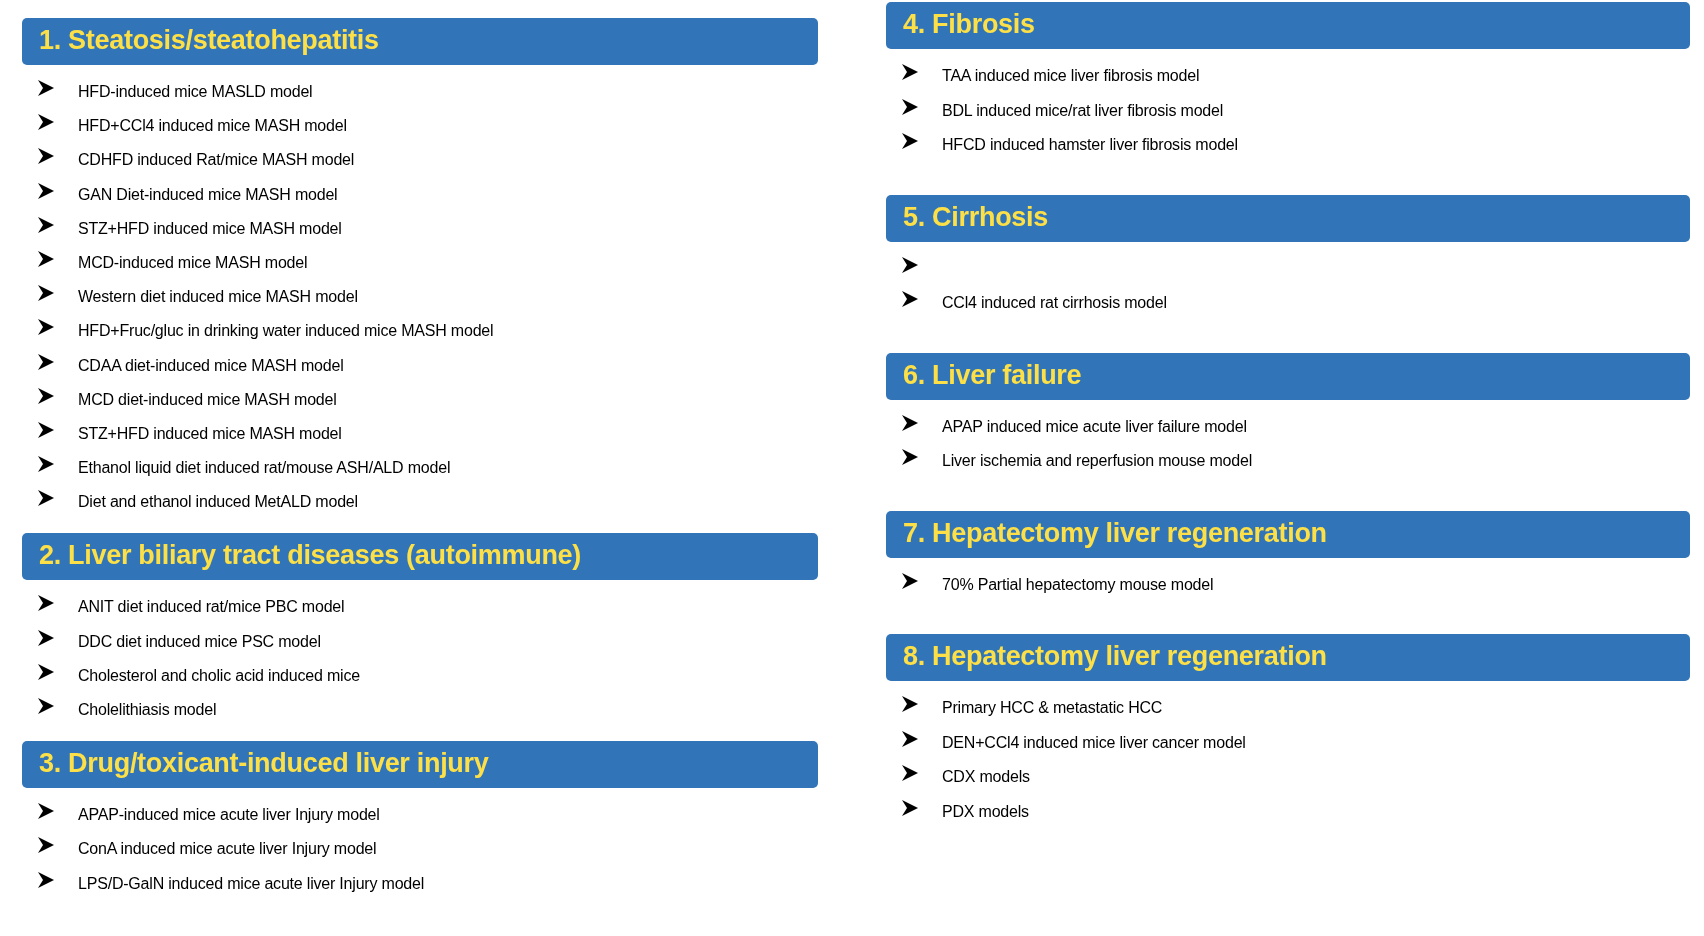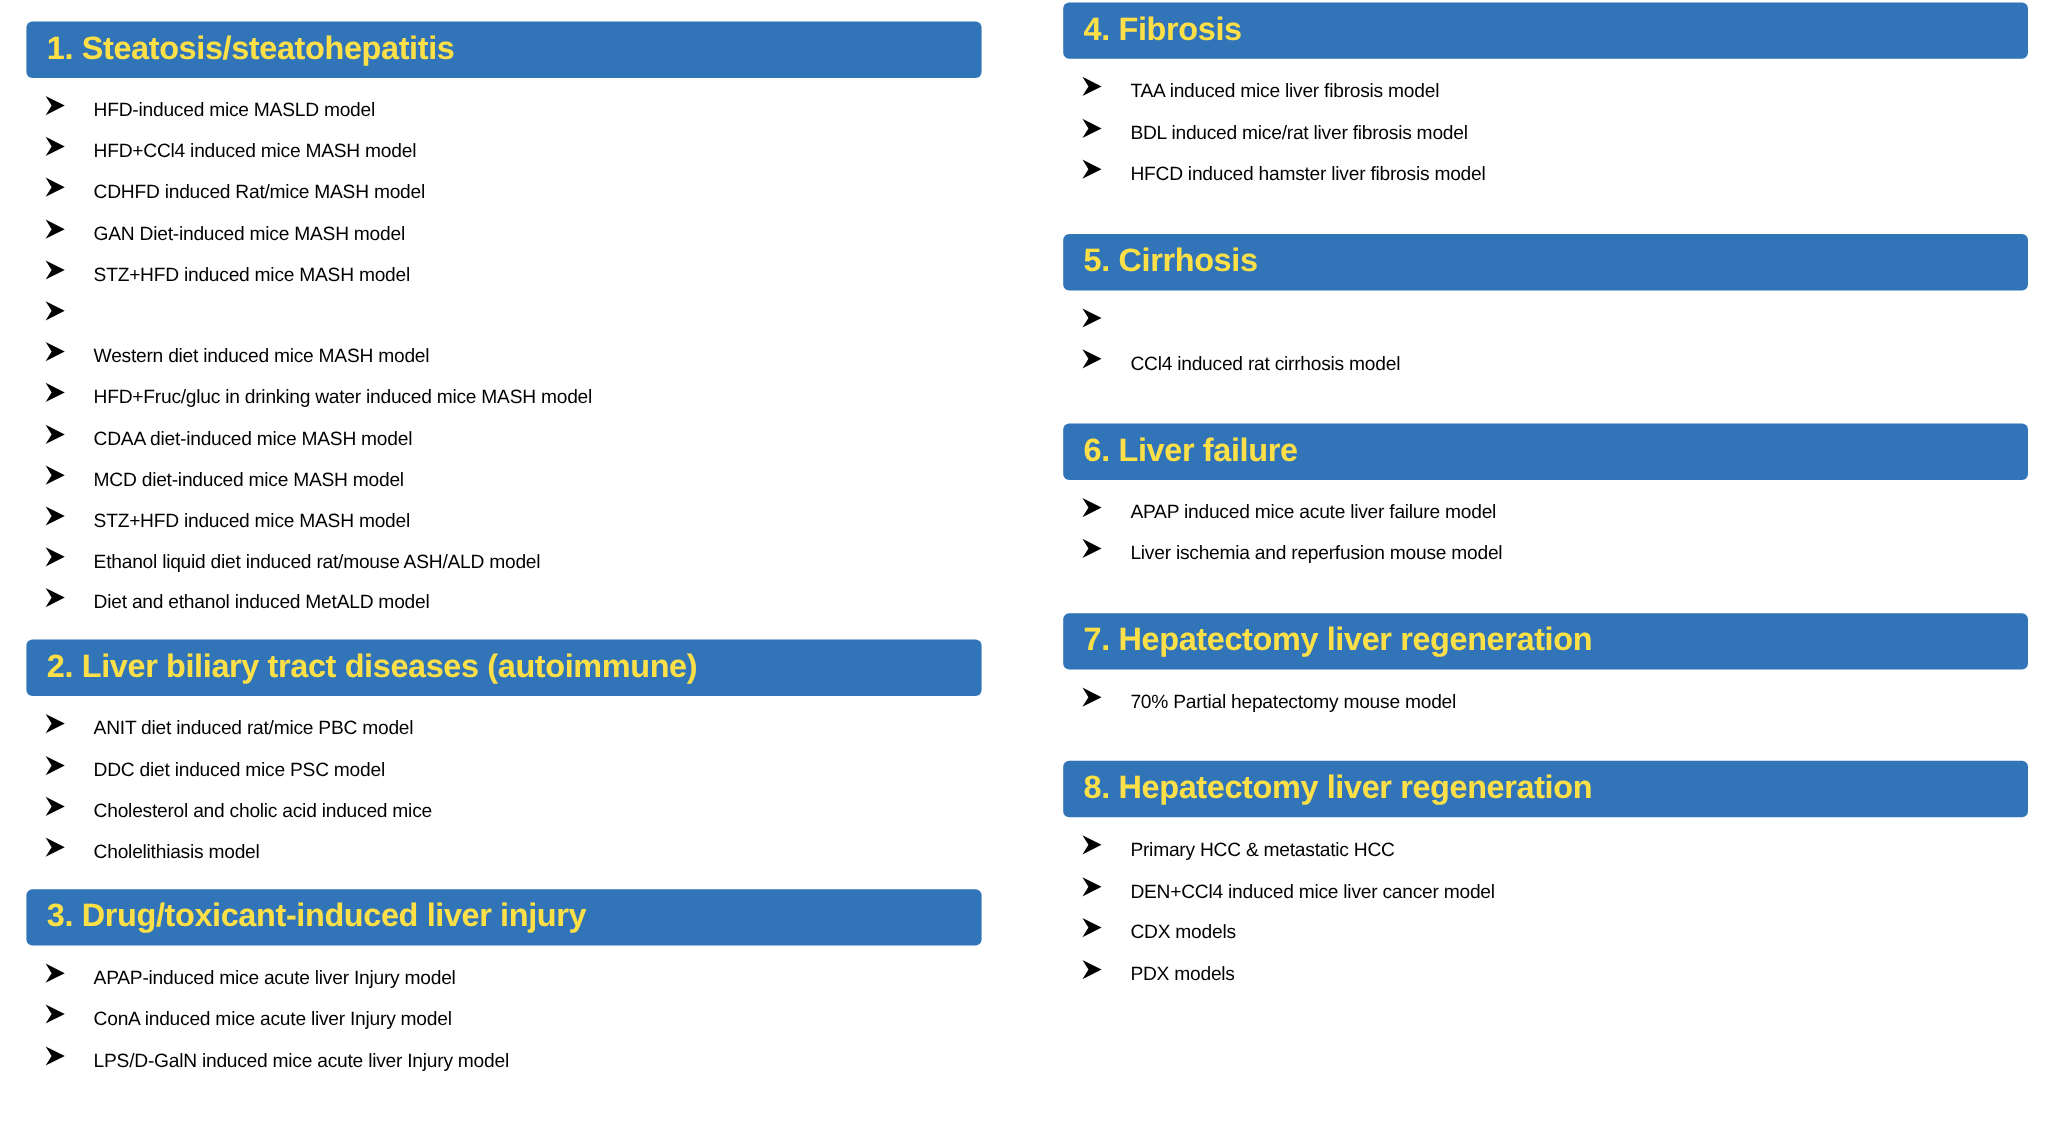--- a/index.html
+++ b/index.html
@@ -168,20 +168,21 @@
                 </svg>
             </span>
             <span class="bullet-text">STZ+HFD induced mice MASH model</span>
           </li>
           <li class="bullet-item">
             <span class="bullet-icon">
               <svg width="20" height="18" viewBox="0 0 20 18">
                   <path d="M2 1 L18 9 L2 17 L7 9 Z" fill="#000000"></path>
                 </svg>
             </span>
+            <span class="bullet-text">MCD-induced mice MASH model</span>
           </li>
           <li class="bullet-item">
             <span class="bullet-icon">
               <svg width="20" height="18" viewBox="0 0 20 18">
                   <path d="M2 1 L18 9 L2 17 L7 9 Z" fill="#000000"></path>
                 </svg>
             </span>
             <span class="bullet-text">Western diet induced mice MASH model</span>
           </li>
           <li class="bullet-item">

